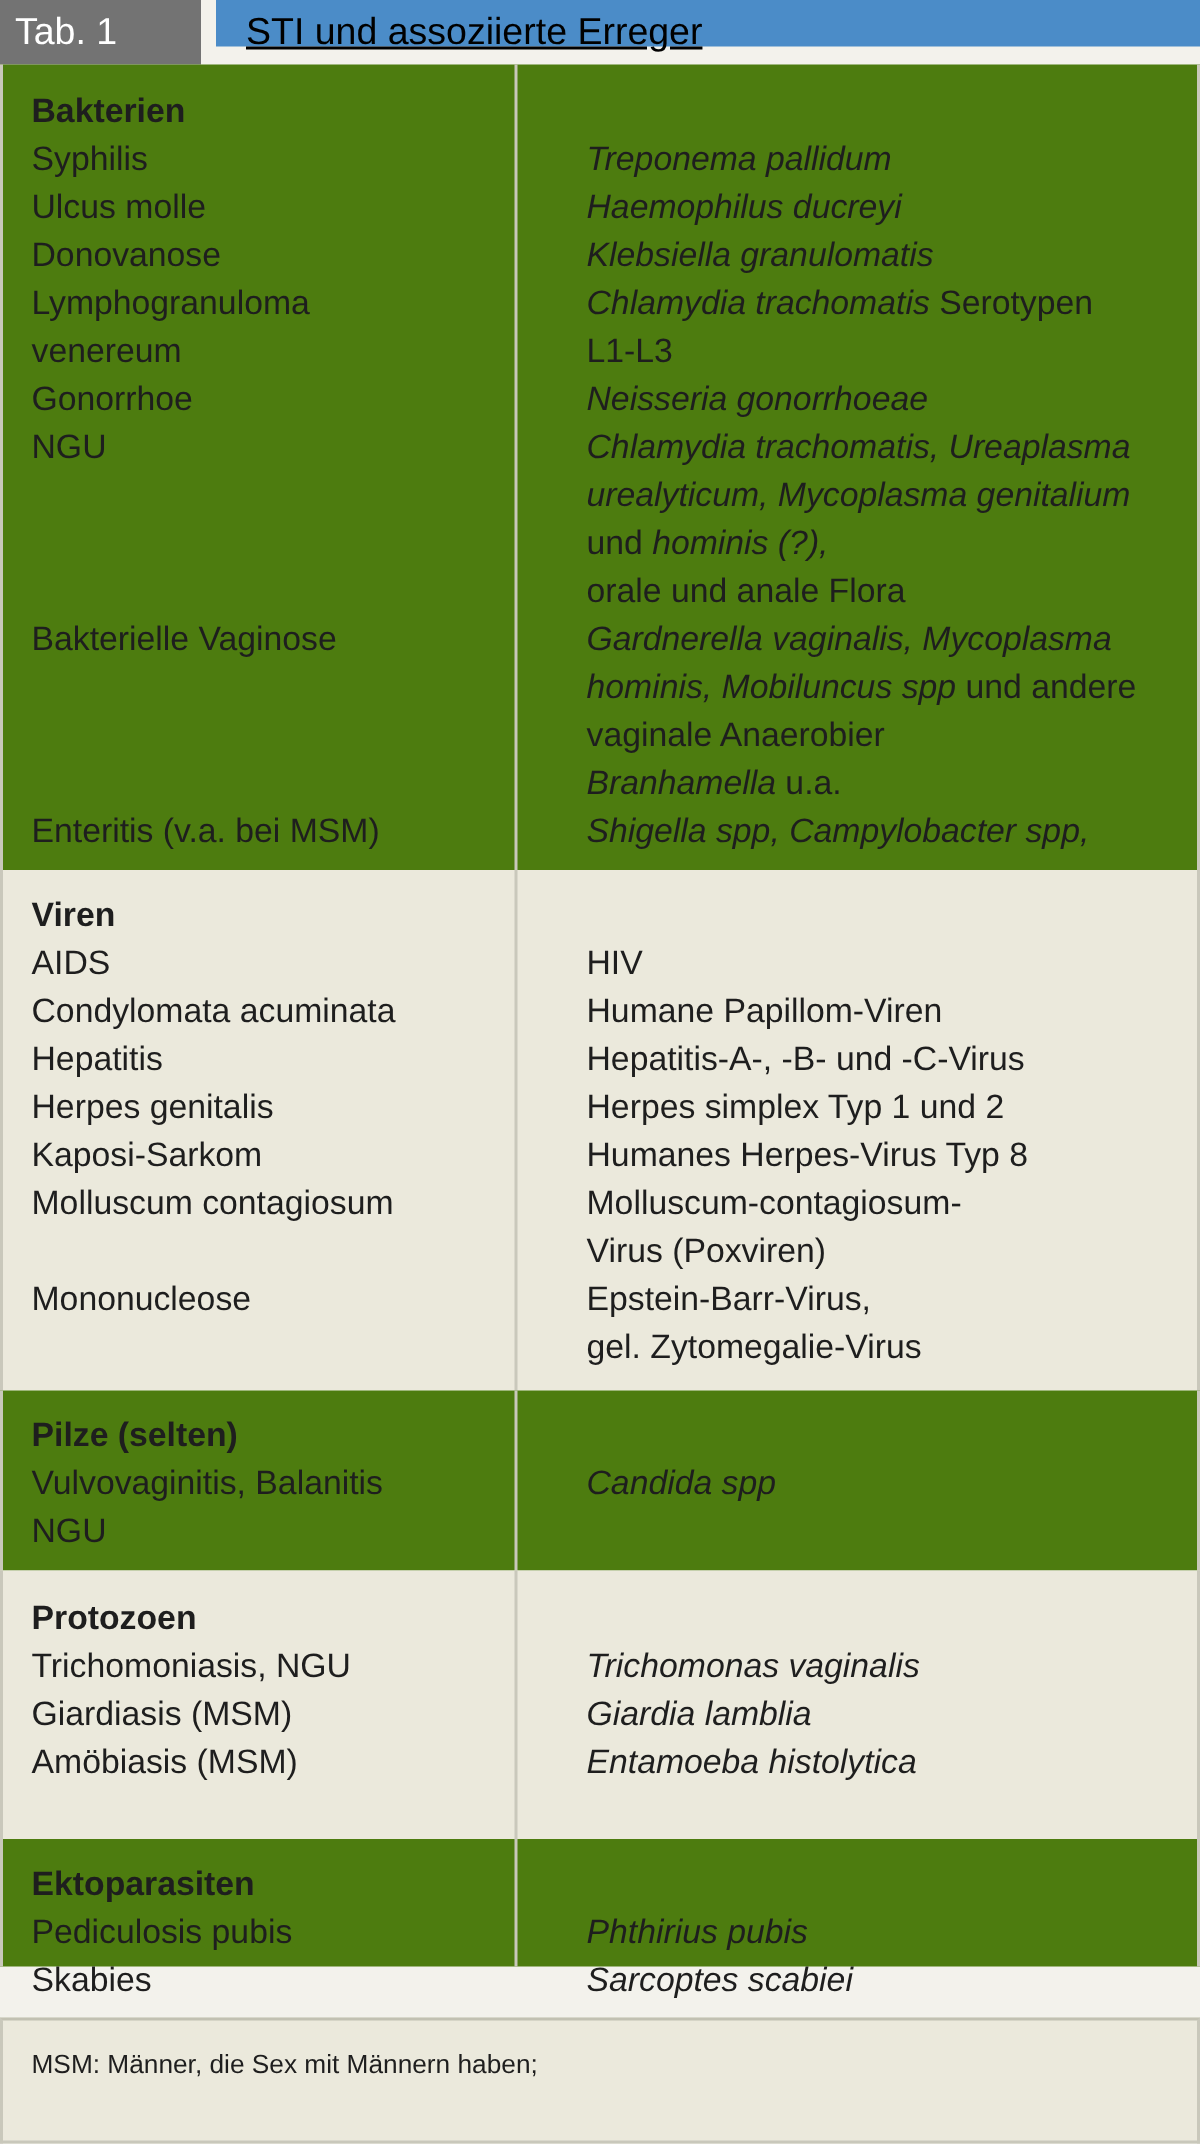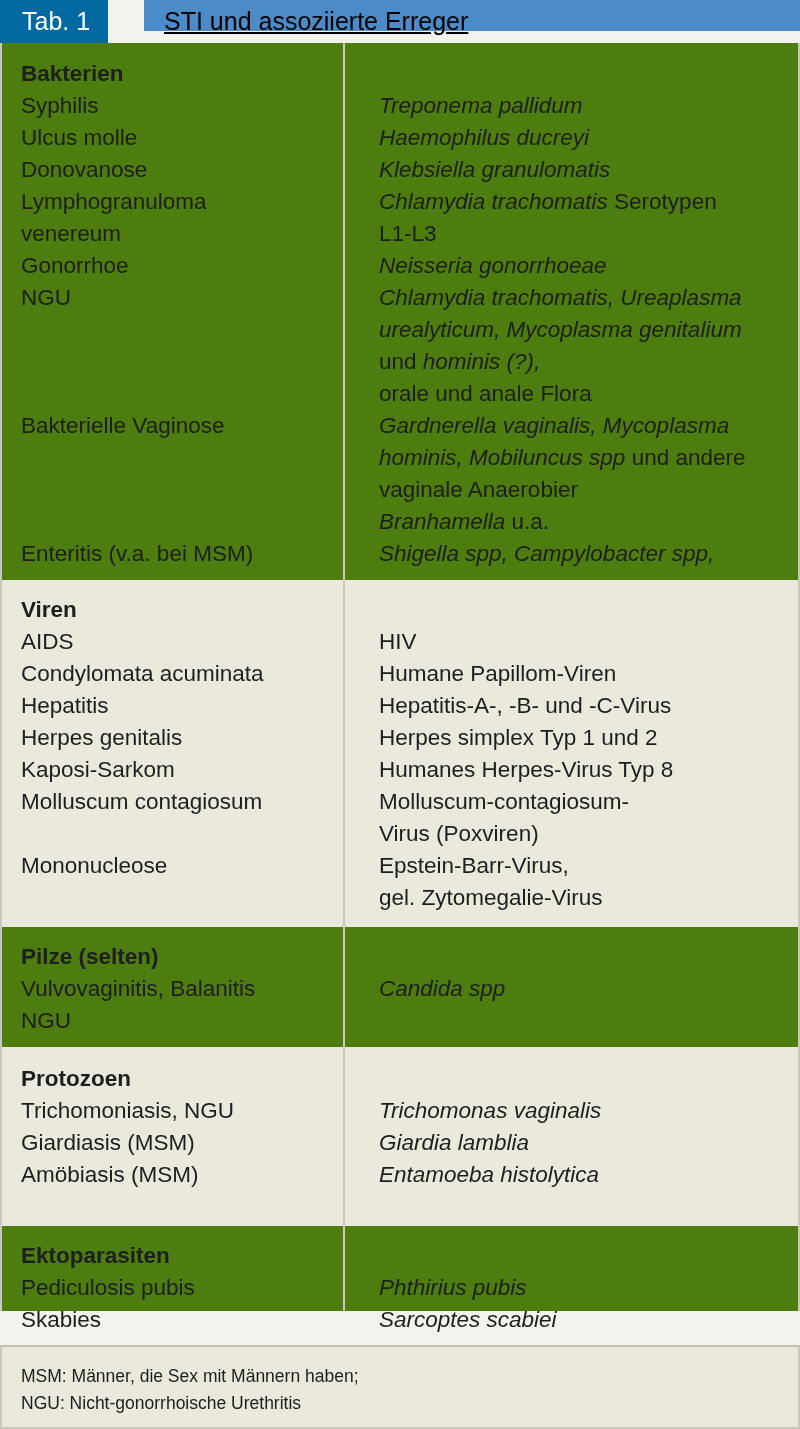--- a/index.html
+++ b/index.html
@@ -1,27 +1,27 @@
 <!DOCTYPE html>
 <html><head>
 <meta charset="utf-8">
 <style>
   html, body { margin:0; padding:0; }
   body { width:800px; height:1429px; background:#f3f2ec; font-family:"DejaVu Sans", "Liberation Sans", sans-serif; color:#1e1e1e; position:relative; overflow:hidden; }
   .header { position:absolute; left:0; top:0; width:800px; height:43px; background:#f3f2ec; }
-  .tab-label { position:absolute; left:0; top:0; width:108px; height:43px; background:#0369a1; color:#fff; font-size:25px; line-height:43px; padding-left:22px; box-sizing:border-box; font-family:"Liberation Sans", sans-serif; }
+  .tab-label { position:absolute; left:0; top:0; width:134px; height:43px; background:#737373; color:#fff; font-size:25px; line-height:43px; padding-left:10px; box-sizing:border-box; font-family:"Liberation Sans", sans-serif; }
   .title-bar { position:absolute; left:144px; top:0; right:0; height:31px; background:#4b8cc8; color:#000000; font-size:25px; line-height:43px; padding-left:20px; box-sizing:border-box; font-family:"Liberation Sans", sans-serif;text-decoration:underline; }
   .table { position:absolute; left:0; top:43px; width:800px; }
   .section { position:relative; border-left:2px solid #c9c8bb; border-right:2px solid #c9c8bb; box-sizing:border-box; }
   .section.light { background:#4d7c0f; }
   .section.beige { background:#ebe9dc; }
   .divider { position:absolute; left:341px; top:0; bottom:0; width:2px; background:#c9c8bb; }
   .row { display:flex; font-size:22.5px; line-height:32px; font-family:"Liberation Sans", sans-serif; }
   .c1 { width:341px; padding-left:19px; box-sizing:border-box; }
-  .c2 { flex:1; padding-left:36px; box-sizing:border-box; }
+  .c2 { flex:1; padding-left:36px; box-sizing:border-box;margin-left:12px; }
   .head { font-weight:bold; }
   .head .sub { font-weight:bold; }
   i { font-style:italic; }
   .footer { position:absolute; left:0; top:1345px; width:800px; height:84px; background:#ebe9dc; border-top:2px solid #c2c1b2; border-left:2px solid #c9c8bb; border-right:2px solid #c9c8bb; border-bottom:2px solid #c9c8bb; box-sizing:border-box; padding:16px 0 0 19px; font-size:17.5px; line-height:27px; font-family:"Liberation Sans", sans-serif; }
 </style>
 </head>
 <body>
 
 <div class="header">
   <div class="tab-label">Tab. 1</div>
@@ -180,14 +180,13 @@
       </div>
       <div class="row">
         <div class="c1">Skabies</div>
         <div class="c2"><i style="white-space: pre;">Sarcoptes scabiei</i></div>
       </div>
     </div>
 </div>
 
 <div class="footer">
   <div>MSM: Männer, die Sex mit Männern haben;</div>
-  <div>NGU: Nicht-gonorrhoische Urethritis</div>
 </div>
 
 </body></html>

